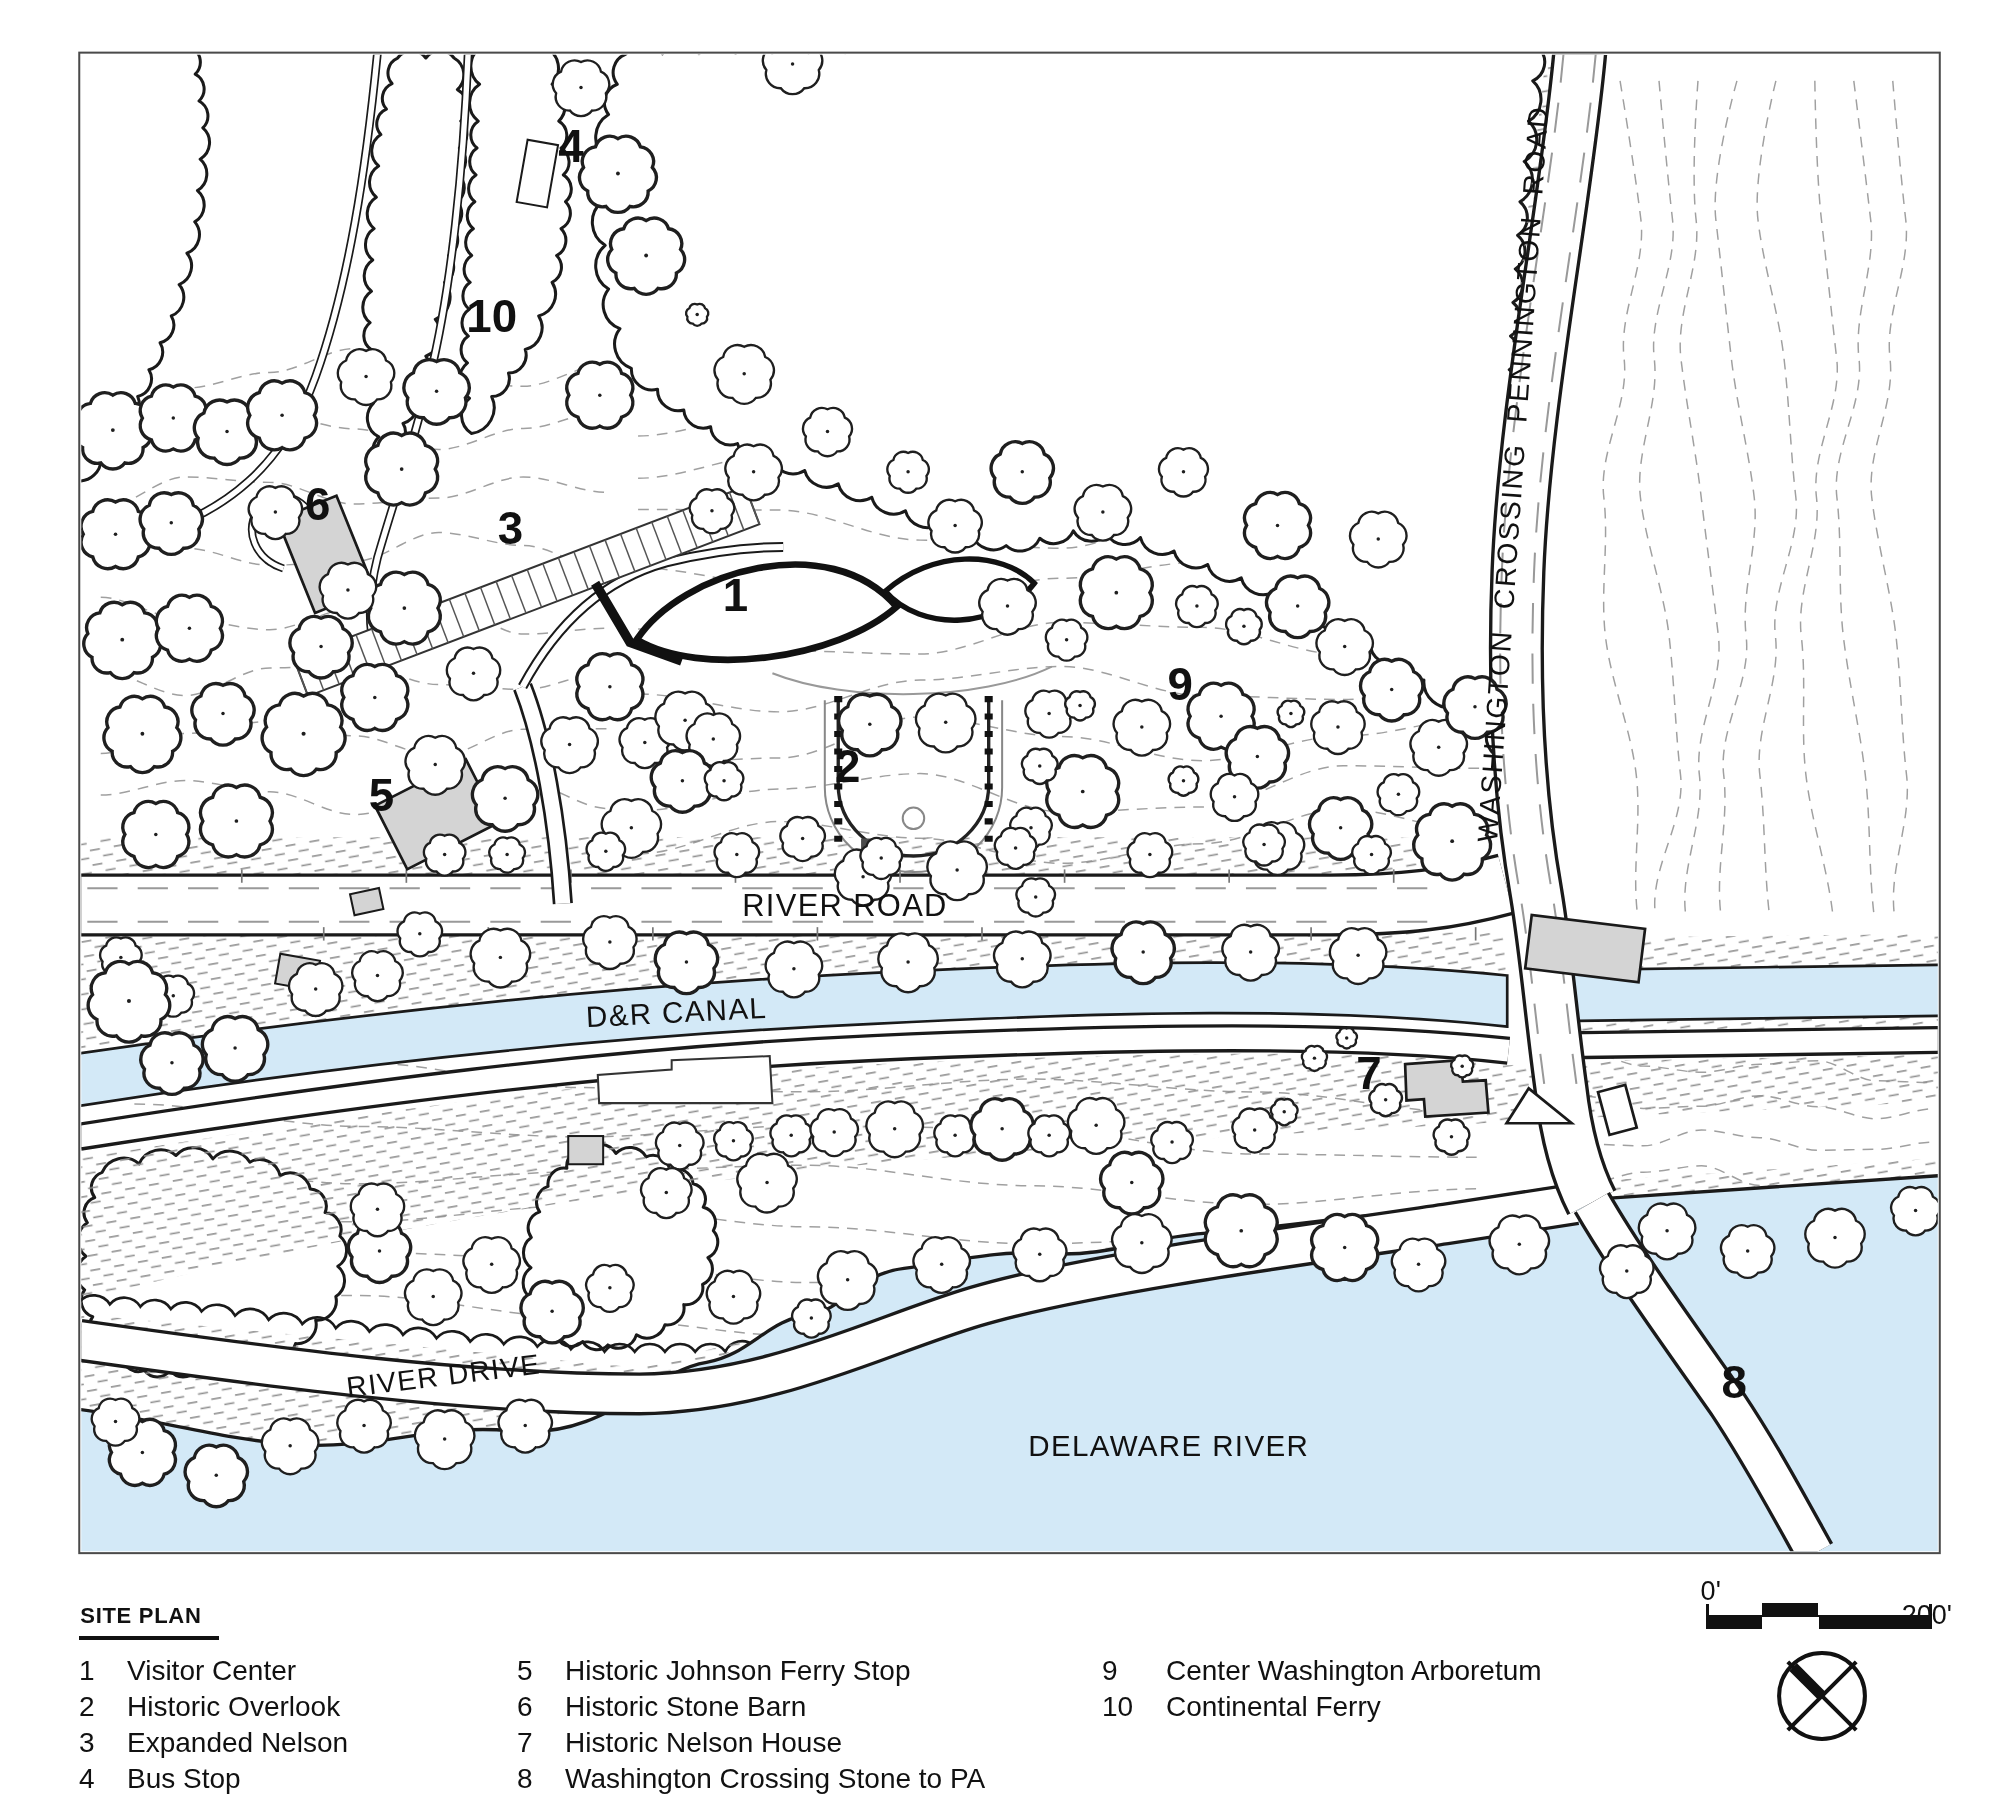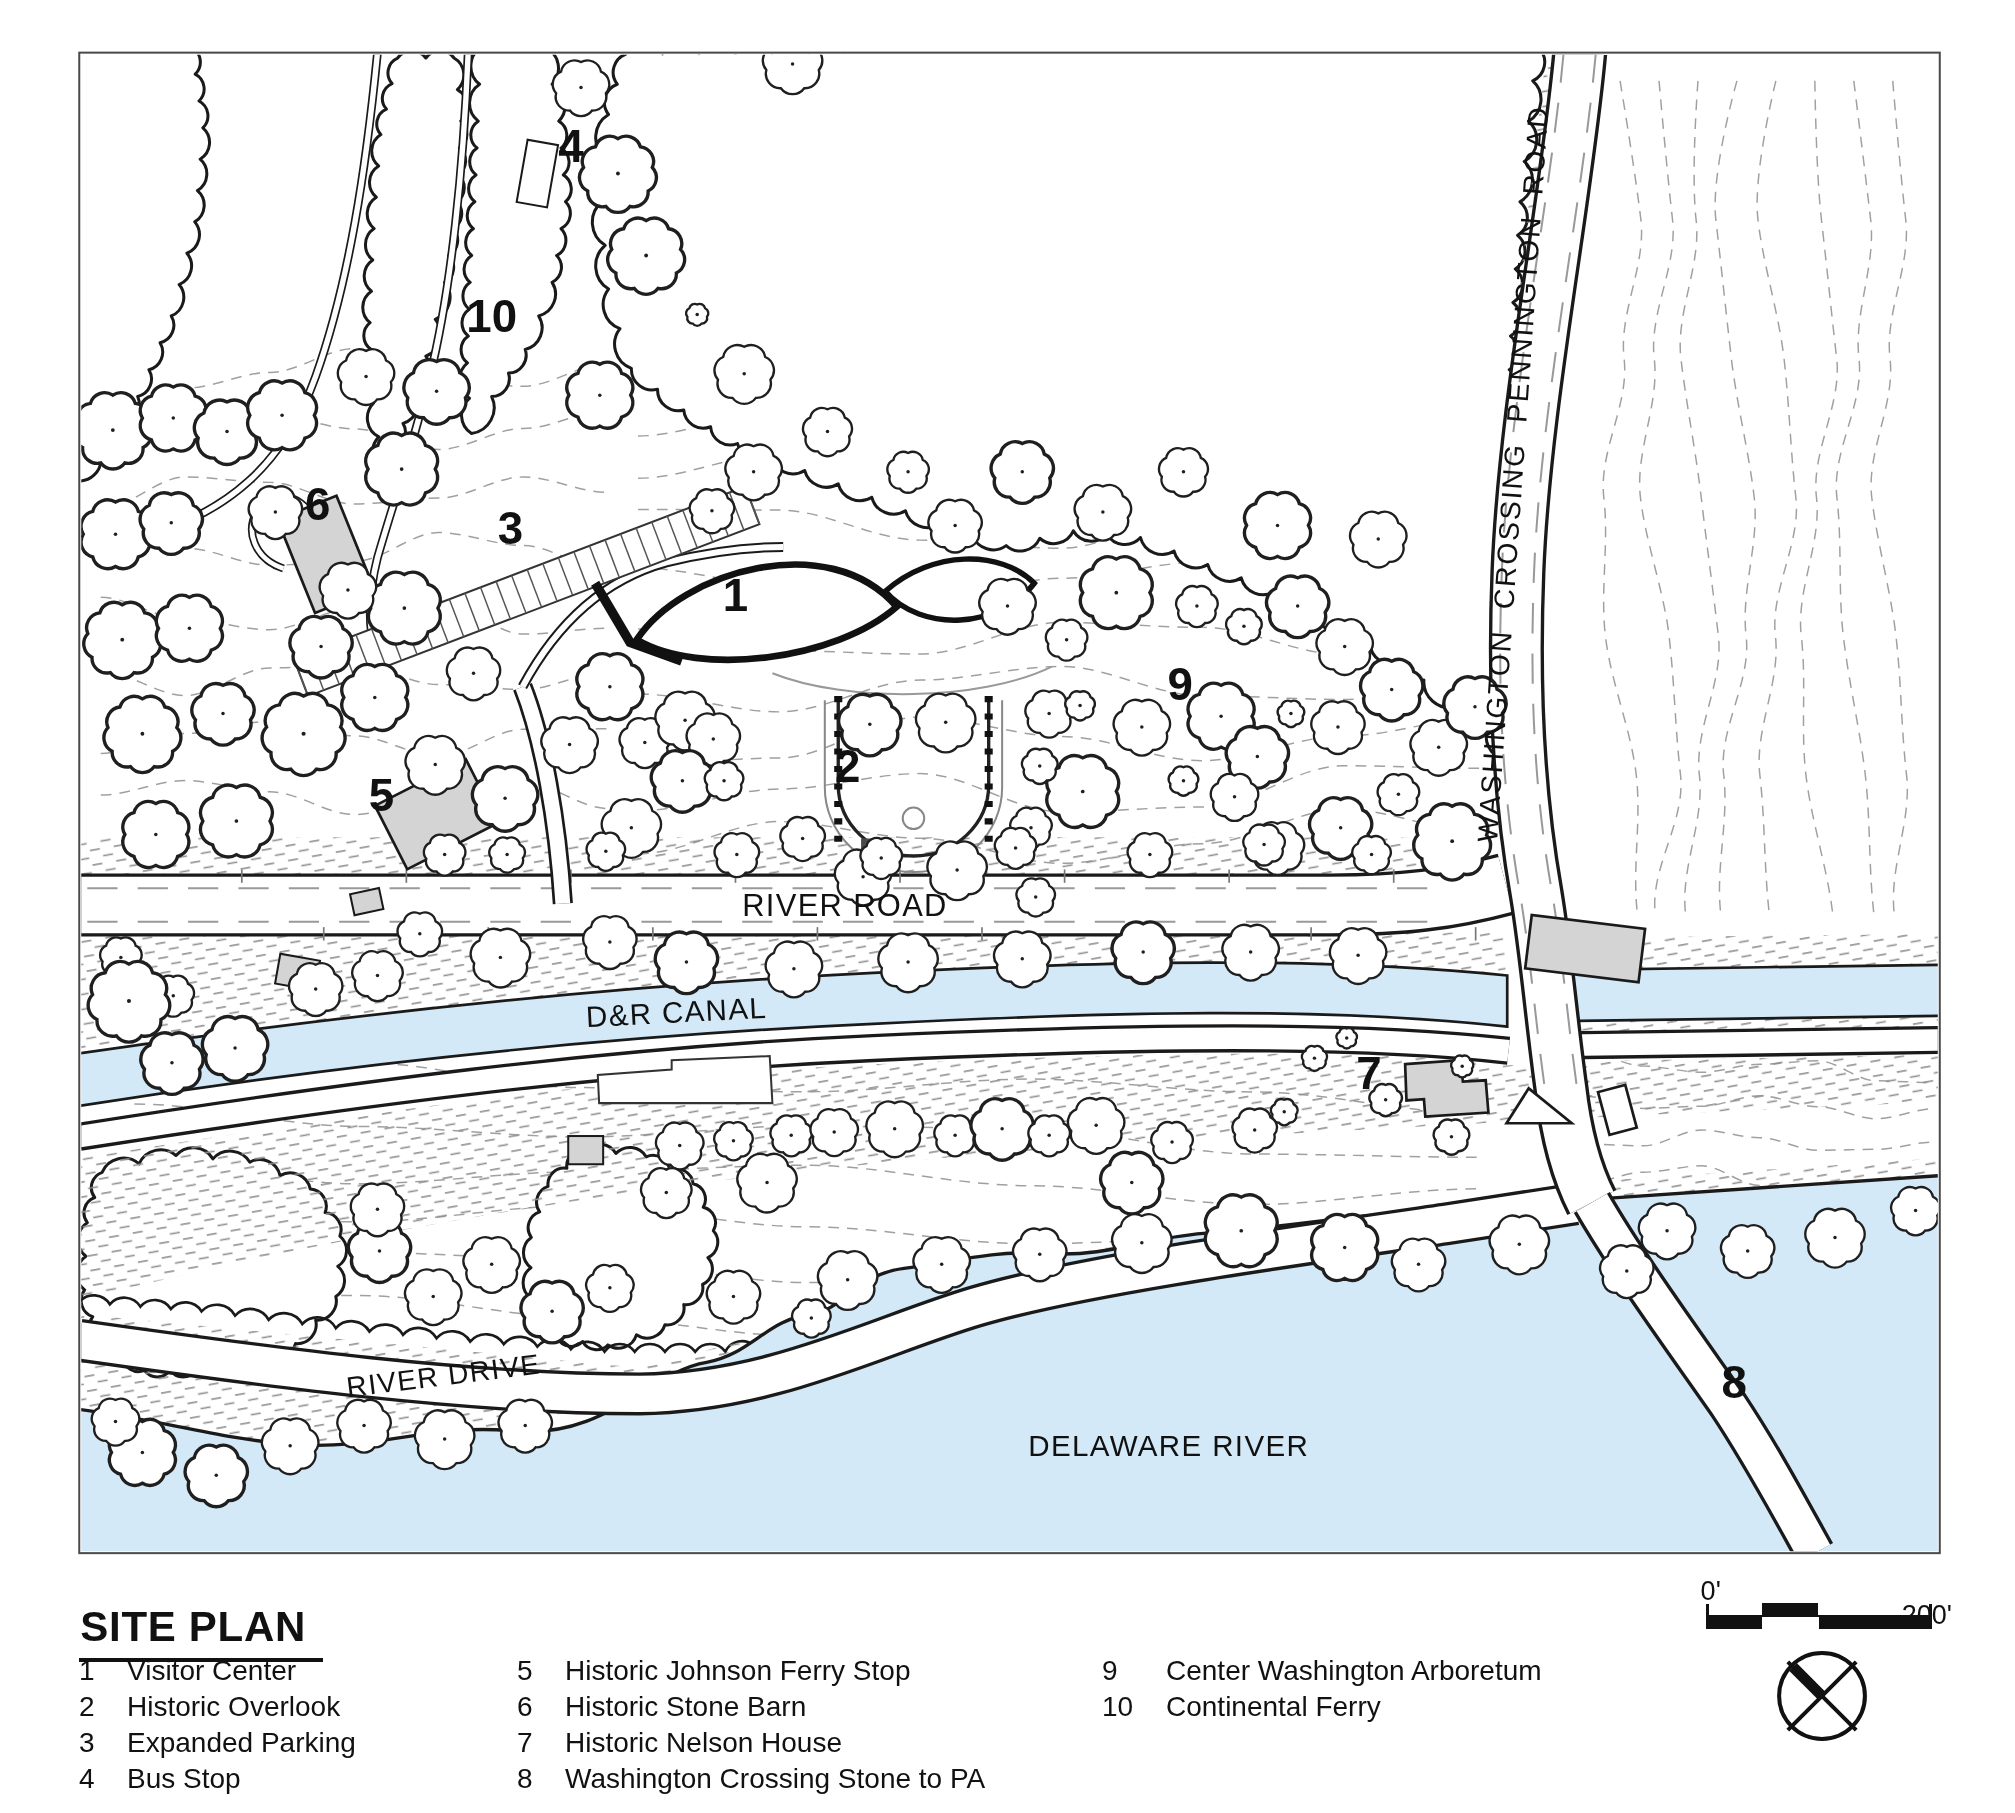--- a/index.html
+++ b/index.html
@@ -1,20 +1,20 @@
 <!DOCTYPE html>
 <html style="font-size:10.7px"><head>
 <meta charset="utf-8">
 <style>
   html,body{margin:0;padding:0;background:#ffffff;}
   body{width:2015px;height:1814px;position:relative;overflow:hidden;
        font-family:"Liberation Sans",sans-serif;color:#111;}
   #plan{position:absolute;left:0;top:0;}
   svg text{font-family:"Liberation Sans",sans-serif;}
-  .legend-title{position:absolute;left:79px;top:1603px;font-size:42px;font-weight:bold;
+  .legend-title{position:absolute;left:79px;top:1603px;font-size:22px;font-weight:bold;
       letter-spacing:0.7px;border-bottom:4px solid #111;padding:0 17.5px 6.7px 1.3px;}
   .legend-col{position:absolute;top:1655px;font-size:28px;}
   .legend-row{display:flex;height:36px;align-items:flex-start;}
   .legend-num{flex:none;width:48px;}
   #legend-col-2 .legend-num{width:64px;}
   .scalebar{position:absolute;left:1706px;top:1576px;width:226px;height:60px;}
   .scalebar .lbl{position:absolute;top:0;font-size:27px;}
   .scalebar .lbl.start{left:-5.4px;}
   .scalebar .lbl.end{right:-20px;margin-top:24px;}
   .sb-base{position:absolute;left:0;right:0;top:39px;height:2px;background:#111;}
@@ -539,21 +539,21 @@
       <div class="legend-row">
         <span class="legend-num">1</span>
         <span class="legend-label">Visitor Center</span>
       </div>
       <div class="legend-row">
         <span class="legend-num">2</span>
         <span class="legend-label">Historic Overlook</span>
       </div>
       <div class="legend-row">
         <span class="legend-num">3</span>
-        <span class="legend-label">Expanded Parking</span>
+        <span class="legend-label">Expanded Nelson</span>
       </div>
       <div class="legend-row">
         <span class="legend-num">4</span>
         <span class="legend-label">Bus Stop</span>
       </div>
     </div>
   <div class="legend-col" id="legend-col-1" style="left:517px;">
       <div class="legend-row">
         <span class="legend-num">5</span>
         <span class="legend-label">Historic Johnson Ferry Stop</span>

